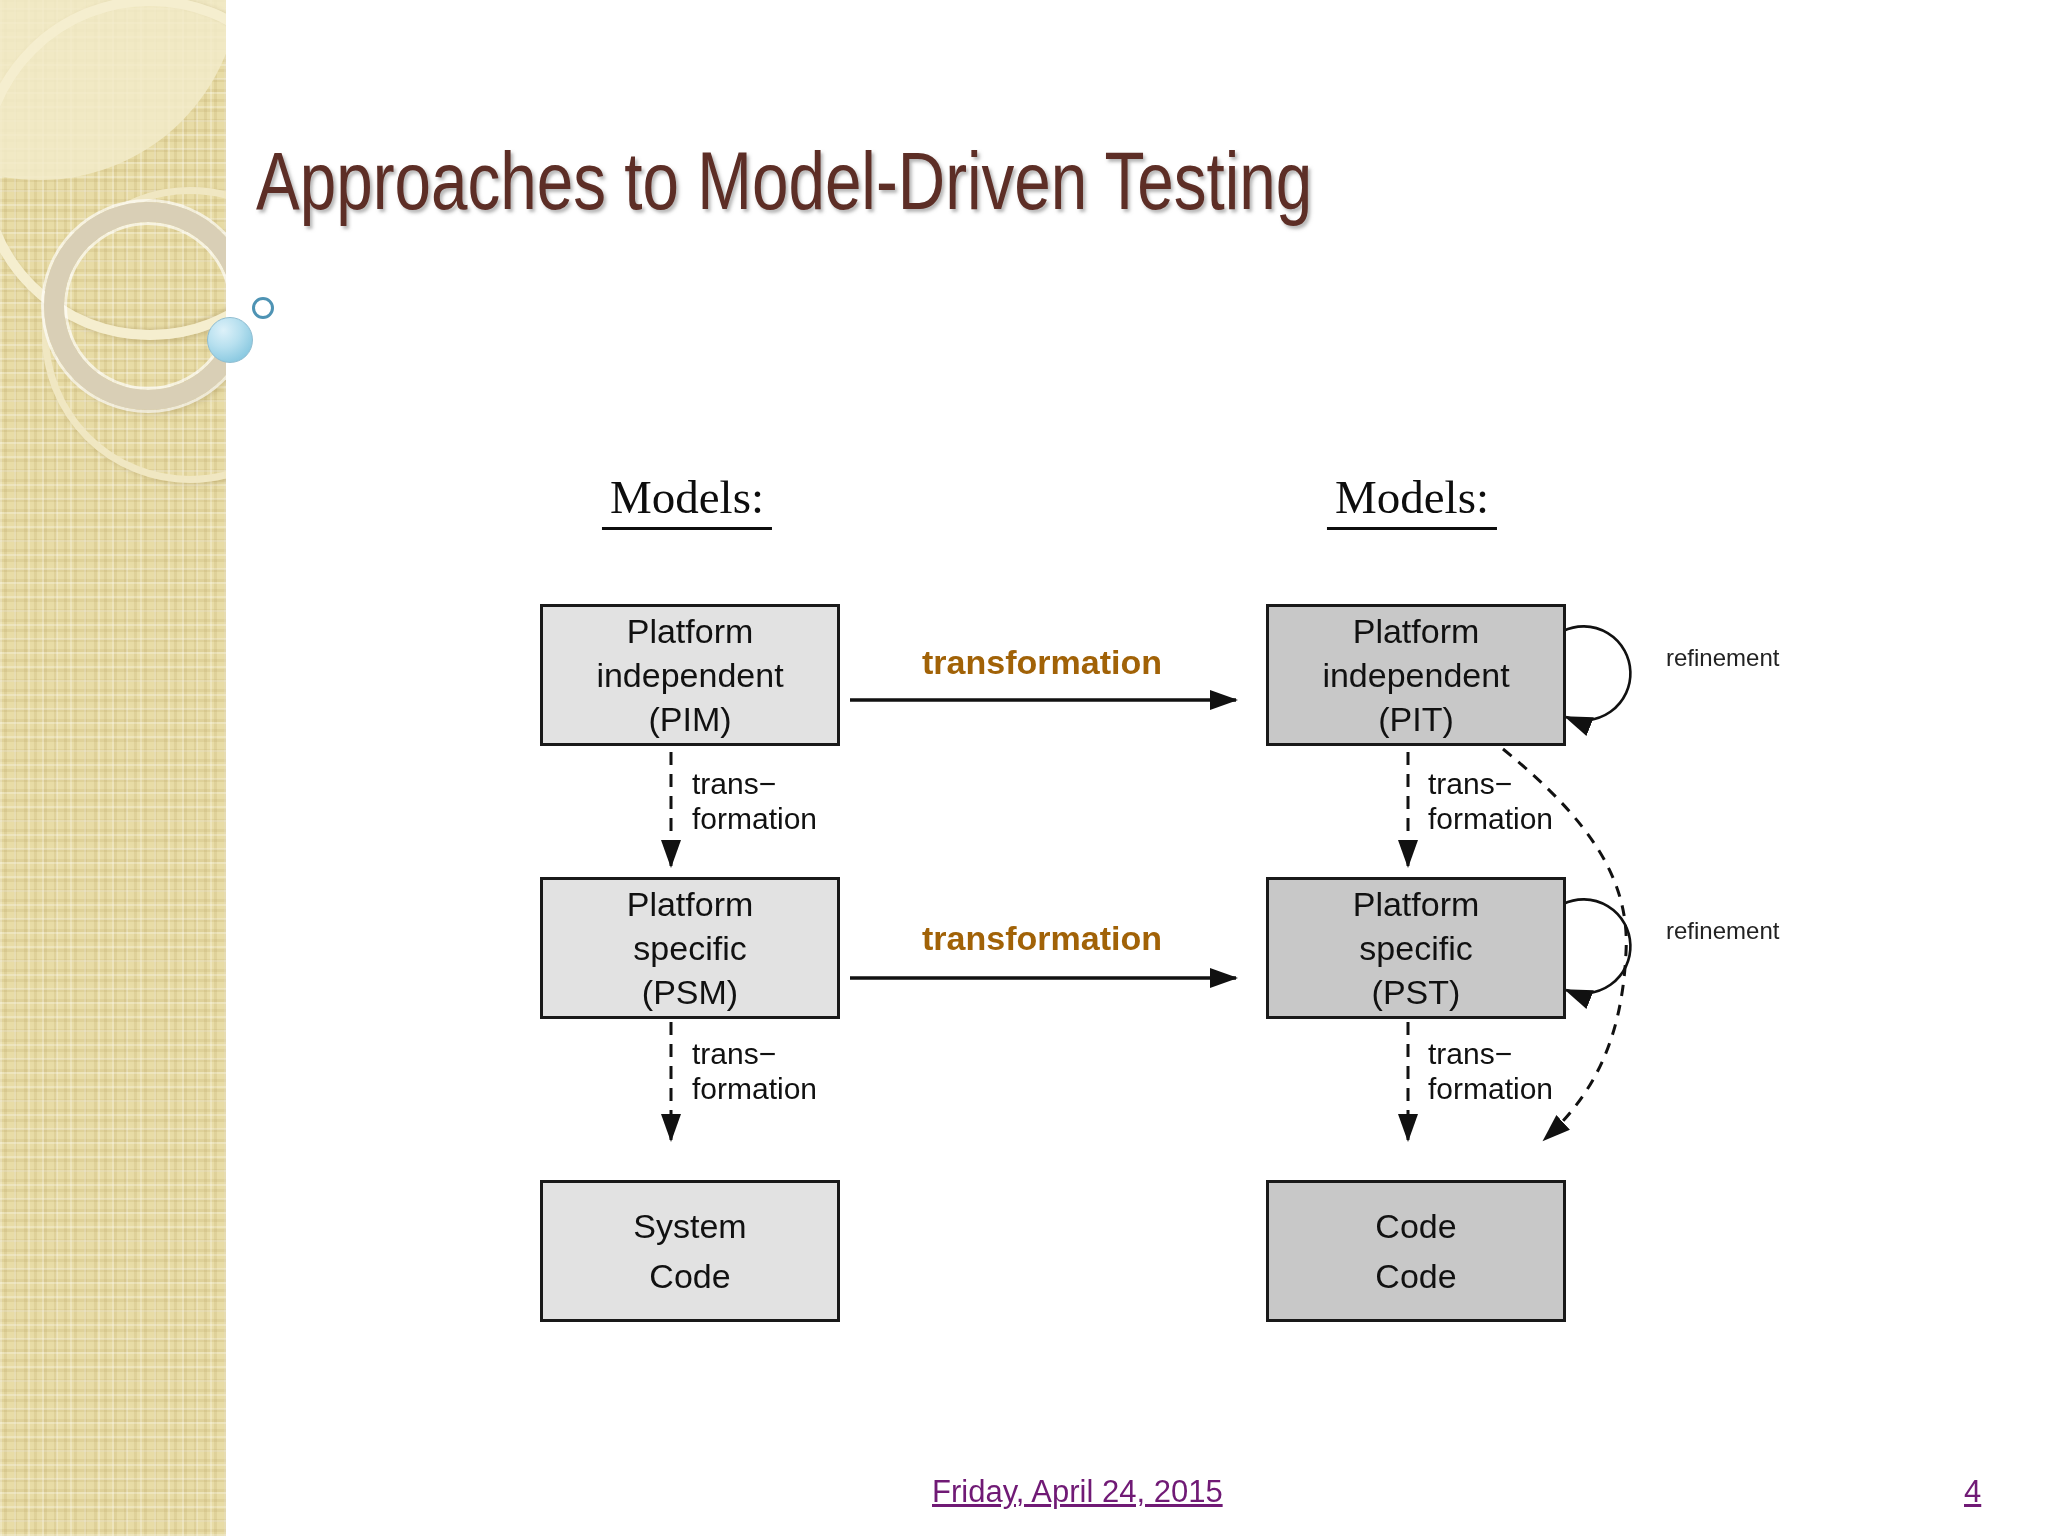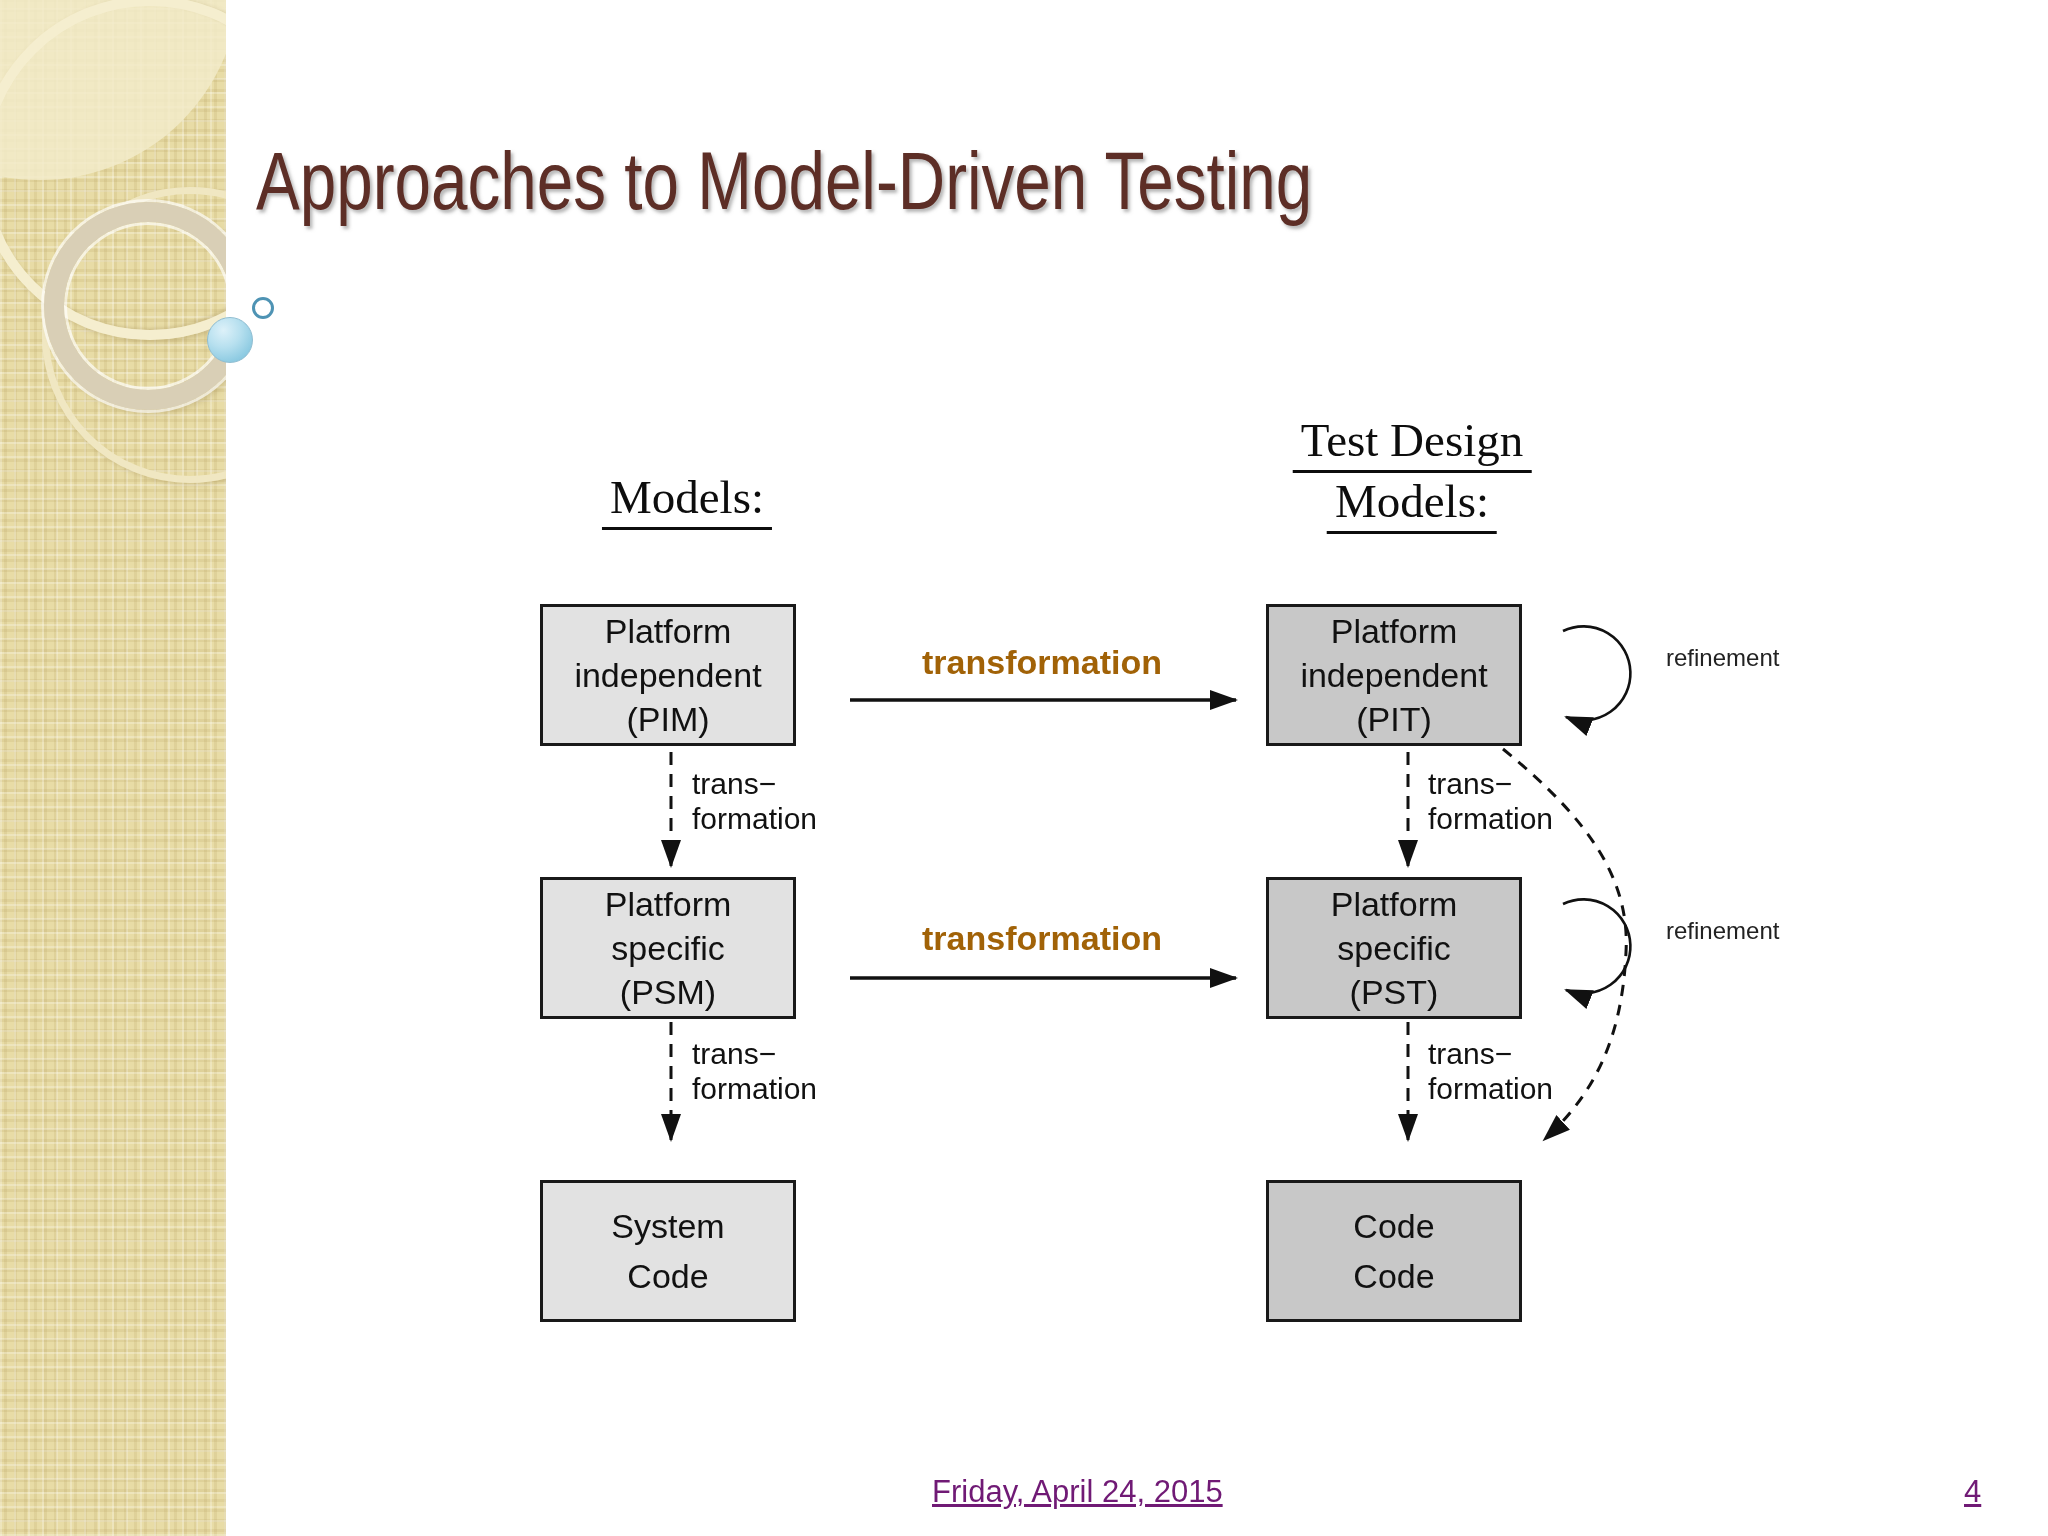--- a/index.html
+++ b/index.html
@@ -70,21 +70,21 @@
     text-align:center; transform:translateX(-50%); white-space:nowrap;
   }
   .col-header .hline {
     display:inline-block; border-bottom:3px solid #0d0d0d; padding:0 8px 1px 8px;
   }
   .header-left  { left:687px; }
   .header-right { left:1412px; }
 
   
   .dbox {
-    position:absolute; width:256px; height:142px;
+    position:absolute; width:300px; height:142px;
     border:3px solid #191919;
     display:flex; flex-direction:column; align-items:center; justify-content:center;
     font-size:34px; line-height:44px; color:#111; text-align:center;
   }
   .dbox.light { background:#e2e2e2; }
   .dbox.dark  { background:#c8c8c8; }
   .dbox.two-line { line-height:50px; }
   .col-left  { left:540px; }
   .col-right { left:1266px; }
   .row1 { top:604px; }
@@ -125,21 +125,21 @@
 <div class="blue-ball"></div>
 <div class="blue-ring"></div>
 
 <h1 class="slide-title">Approaches to Model-Driven Testing</h1>
 
 <div class="col-header header-left">
   <br>
   <span class="hline">Models:</span>
 </div>
 <div class="col-header header-right">
-  <span class="hline">Test Design</span><br>
+  <br>
   <span class="hline">Models:</span>
 </div>
 
 <svg class="diagram-svg" viewBox="0 0 2048 1536">
   <defs>
     <marker id="arrow" markerUnits="userSpaceOnUse" markerWidth="30" markerHeight="22" refX="26" refY="10" orient="auto">
       <path d="M0,0 L28,10 L0,20 Z" fill="#111"></path>
     </marker>
   </defs>
 

